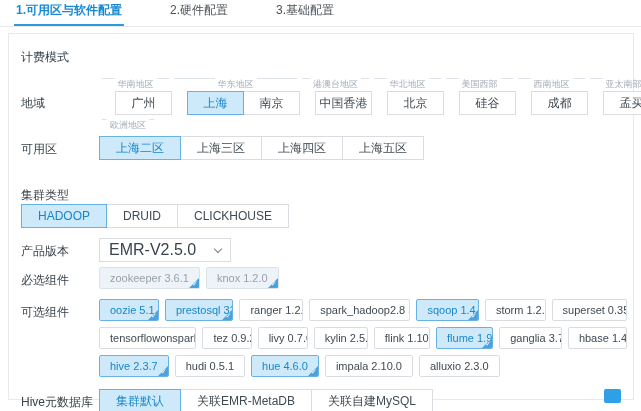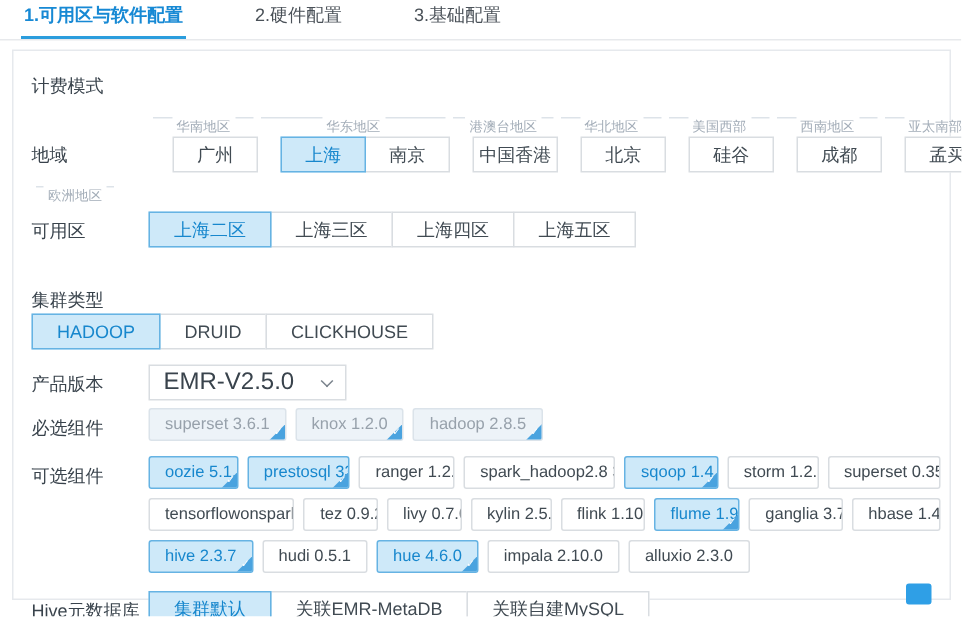--- a/index.html
+++ b/index.html
@@ -14,21 +14,21 @@
 
   
   .panel { position:absolute; left:8px; top:33px; width:626px; height:367px; background:#fff; border:1px solid #e6e9ed; }
 
   .row { display:flex; margin-left:12px; }
   .row-label { width:78px; flex:none; font-size:12px; color:#39434c; padding-top:5px; white-space:nowrap; }
   .row-content { flex:1; min-width:0; }
 
   .row-billing { margin-top:10px; }
   .row-region { margin-top:12px; }
-  .row-europe { margin-top:4px;flex-direction:column; }
+  .row-europe { margin-top:4px; }
   .row-zone { margin-top:4px; }
   .row-cluster { margin-top:22px;flex-direction:column; }
   .row-version { margin-top:10px; }
   .row-required { margin-top:5px; }
   .row-optional { margin-top:10px; }
   .row-hive { margin-top:12px; }
 
   
   .segmented { display:flex; }
   .seg-btn { height:24px; line-height:22px; padding:0 16px; text-align:center; background:#fff;
@@ -207,23 +207,22 @@
           <span>EMR-V2.5.0</span>
           <i class="caret"></i>
         </div>
       </div>
     </div>
 
     <div class="row row-required">
       <div class="row-label">必选组件</div>
       <div class="row-content">
         <div class="chips">
-          <div class="chip required"><span>superset 3.6.1</span><i class="tri"></i></div>
+          <div class="chip required"><span>zookeeper 3.6.1</span><i class="tri"></i></div>
           <div class="chip required"><span>knox 1.2.0</span><i class="tri"></i></div>
-          <div class="chip required"><span>hadoop 2.8.5</span><i class="tri"></i></div>
         </div>
       </div>
     </div>
 
     <div class="row row-optional">
       <div class="row-label">可选组件</div>
       <div class="row-content">
         <div class="chips">
           <div class="chip selected"><span>oozie 5.1.0</span><i class="tri"></i></div>
           <div class="chip selected"><span>prestosql 332</span><i class="tri"></i></div>

